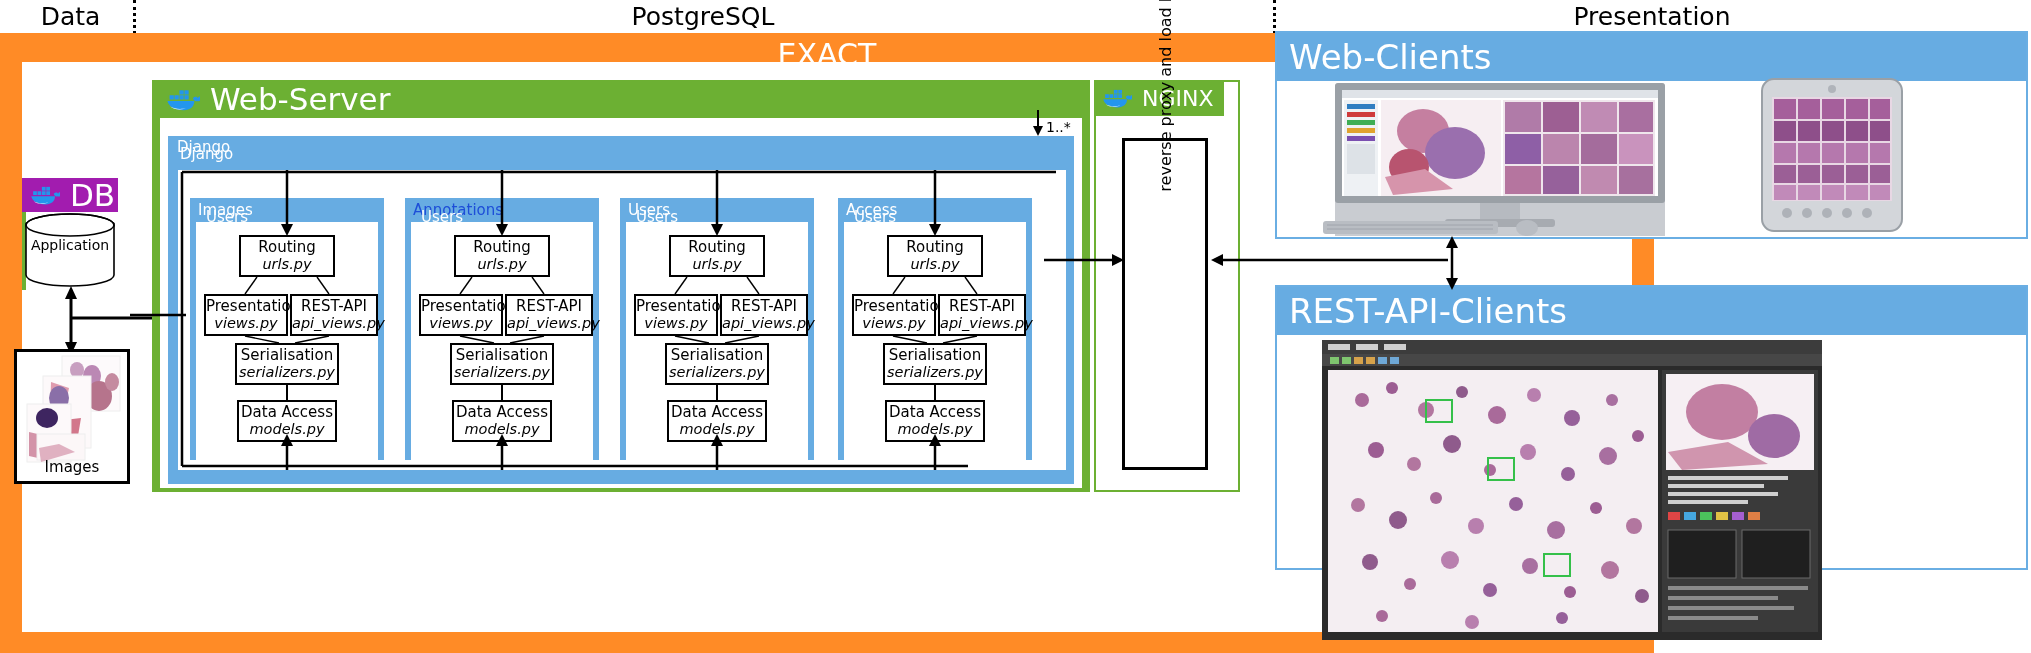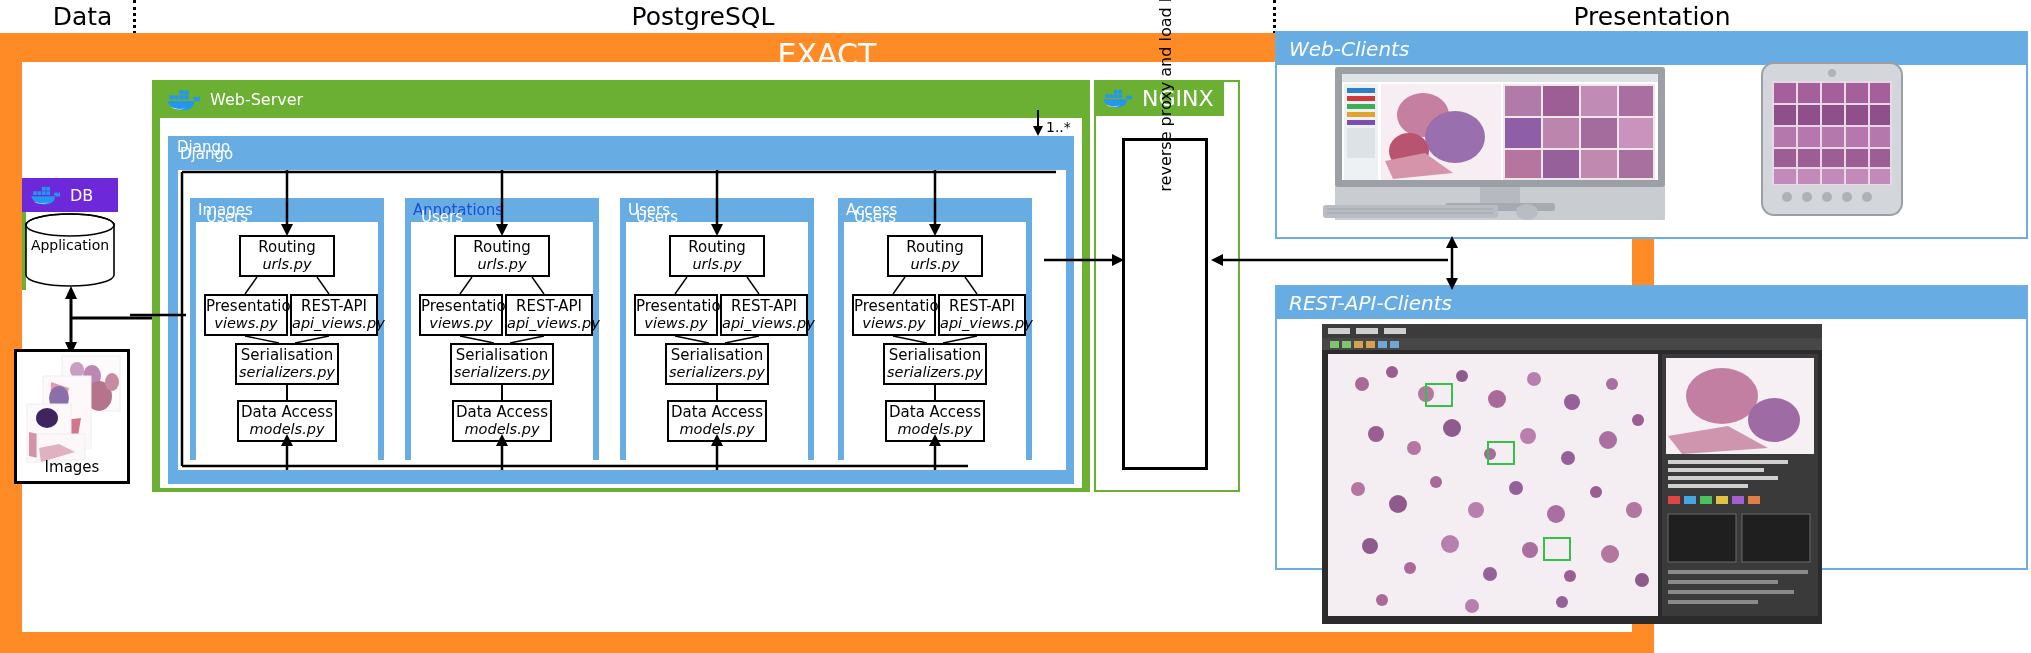--- a/index.html
+++ b/index.html
@@ -13,22 +13,22 @@
 
   
   .exact-band{background:#ff8b26;left:0;top:33px;width:1654px;height:120px;}
   .exact-title{position:absolute;top:36px;left:0;width:1654px;text-align:center;font-size:30px;color:#fff;line-height:38px;}
   .exact-white{background:#fff;position:absolute;left:22px;top:62px;width:1610px;height:578px;}
   .exact-bottom{background:#ff8b26;position:absolute;left:0;top:632px;width:1654px;height:21px;}
   .exact-leftbar{background:#ff8b26;position:absolute;left:0;top:33px;width:22px;height:620px;}
   .exact-rightbar{background:#ff8b26;position:absolute;left:1632px;top:33px;width:22px;height:620px;}
 
   
-  .docker-hdr{background:#6d28d9;color:#fff;display:flex;align-items:center;gap:10px;padding-left:8px;}
-  .docker-hdr .lbl{font-size:16px;color:#fff;}
+  .docker-hdr{background:#a21caf;color:#fff;display:flex;align-items:center;gap:10px;padding-left:8px;}
+  .docker-hdr .lbl{font-size:31px;color:#fff;}
   .db-hdr{left:22px;top:178px;width:96px;height:34px;}
   .db-greenline{position:absolute;left:22px;top:212px;width:4px;height:78px;background:#6cb033;}
 
   .cyl{position:absolute;left:24px;top:213px;width:92px;height:74px;}
   .cyl-lbl{position:absolute;left:24px;top:237px;width:92px;text-align:center;font-size:14px;color:#000;}
 
   
   .imgbox{left:14px;top:349px;width:116px;height:135px;border:3px solid #000;background:#fff;}
   .imgbox-lbl{position:absolute;left:14px;top:458px;width:116px;text-align:center;font-size:15px;color:#000;}
 
@@ -44,30 +44,30 @@
   .nodebox .t1{font-size:15px;color:#000;line-height:17px;}
   .nodebox .t2{font-size:14.5px;color:#000;font-style:italic;line-height:17px;}
 
   
   .nginx{left:1094px;top:80px;width:146px;height:412px;background:#fff;border:2px solid #6cb033;}
   .nginx-inner{left:1122px;top:138px;width:86px;height:332px;border:3px solid #000;background:#fff;}
   .nginx-vert{position:absolute;left:1122px;top:138px;width:332px;height:86px;transform:rotate(-90deg);transform-origin:43px 43px;display:flex;align-items:center;justify-content:center;font-size:16px;color:#000;}
 
   
   .pres-box{background:#fff;border:2px solid #6aaee3;}
-  .pres-hdr{background:#67ace2;color:#fff;font-size:20px;padding:4px 12px;font-style:italic;}
+  .pres-hdr{background:#67ace2;color:#fff;font-size:34px;padding:4px 12px;}
 
   .mult{position:absolute;font-size:14px;color:#000;}
 
   svg{display:block;}
 </style>
 </head>
 <body>
 
-<div class="abs collabel" style="left:16px;width:133px;">
+<div class="abs collabel" style="left:4px;width:133px;">
   <span>Data</span>
 </div>
 <div class="abs collabel" style="left:133px;width:1140px;">
   <span>PostgreSQL</span>
 </div>
 <div class="abs collabel" style="left:1273px;width:758px;">
   <span>Presentation</span>
 </div>
 
 <div class="dotted-div" style="left:133px;top:0;height:653px;"></div>

